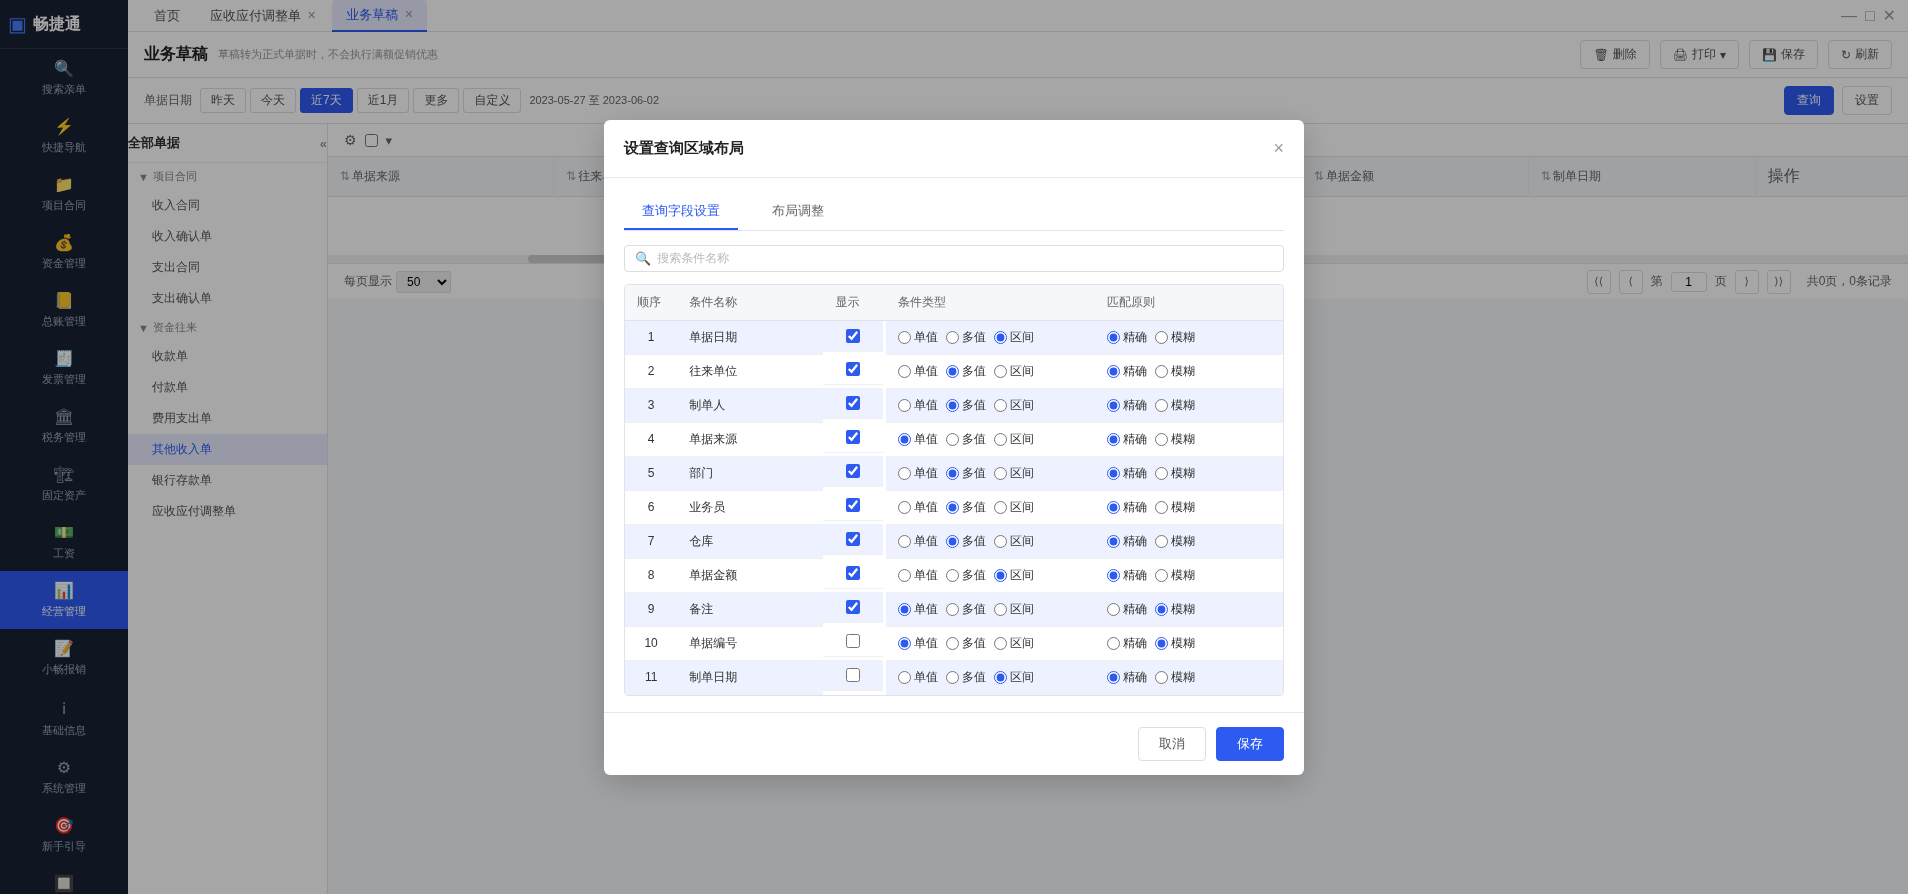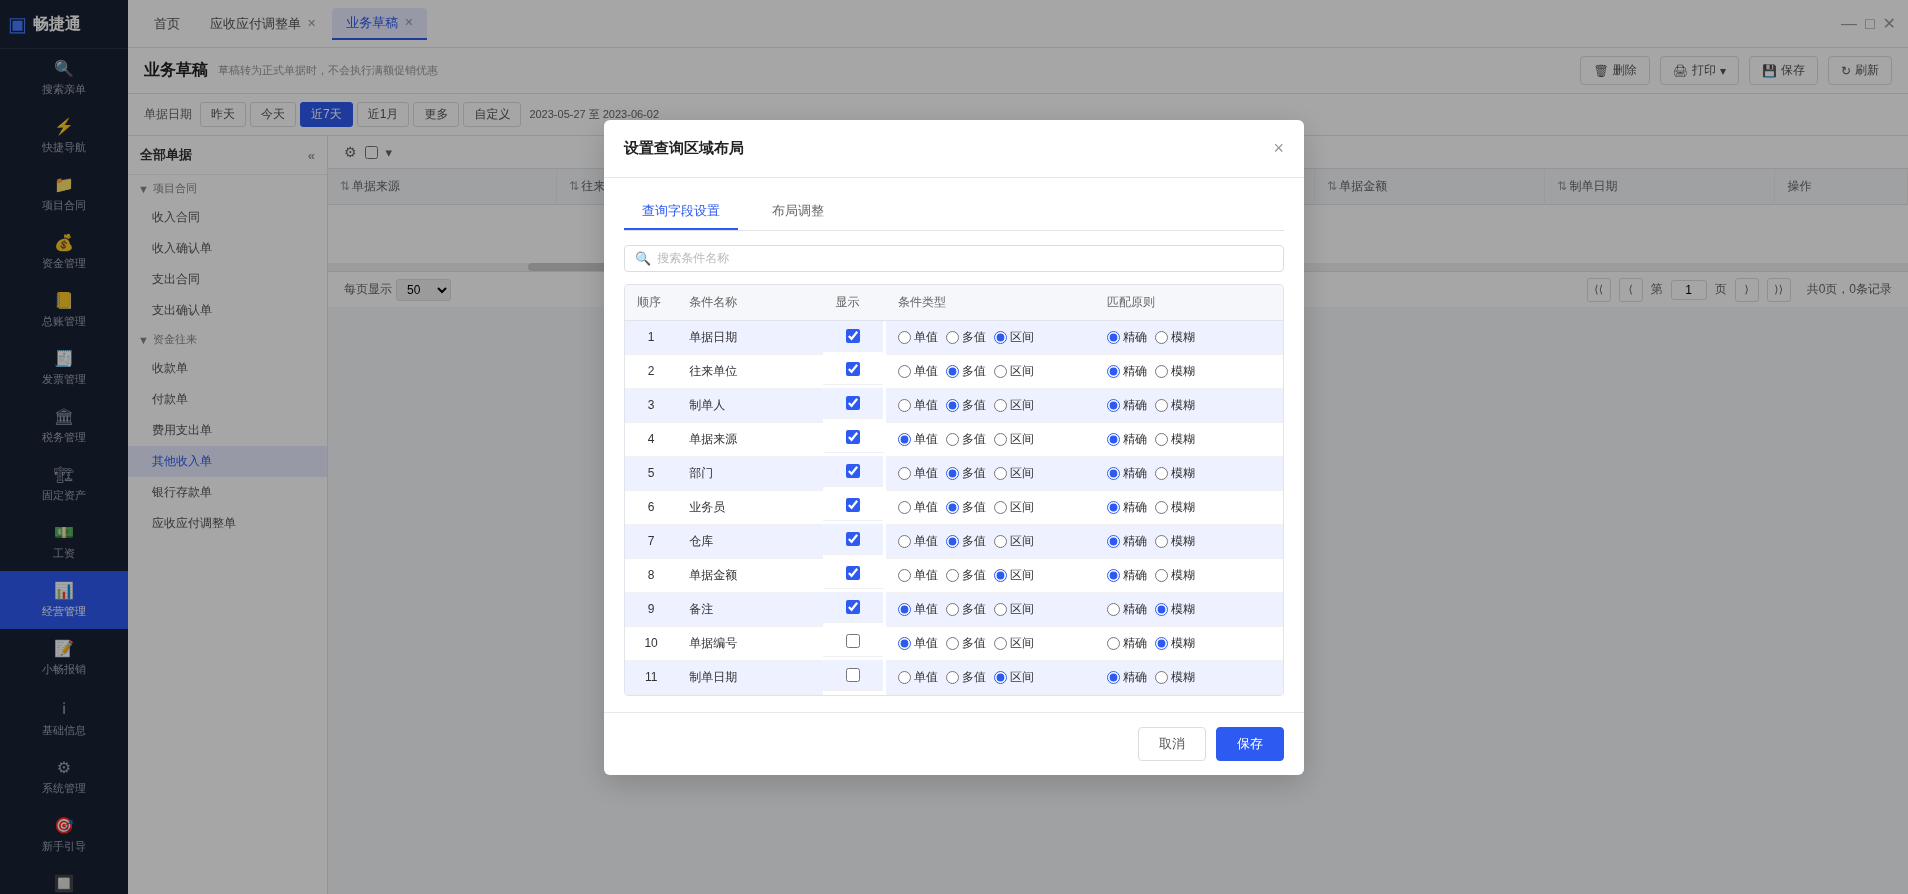--- a/index.html
+++ b/index.html
@@ -13,21 +13,21 @@
     .sidebar-logo { padding: 12px 8px; display: flex; align-items: center; gap: 6px; border-bottom: 1px solid #2a3448; }
     .sidebar-logo-text { color: #fff; font-size: 16px; font-weight: bold; }
     .sidebar-item { display: flex; flex-direction: column; align-items: center; padding: 10px 4px; cursor: pointer; font-size: 11px; color: #9aa5b8; gap: 4px; }
     .sidebar-item.active { background: #2d5af0; color: #fff; }
     .sidebar-item-icon { font-size: 16px; }
 
     
     .main-area { flex: 1; display: flex; flex-direction: column; overflow: hidden; }
 
     
-    .top-tabs { background: #fff; border-bottom: 1px solid #e0e4ea; display: flex; align-items: center; height: 48px; padding: 0 12px; gap: 2px; }
+    .top-tabs { background: #fff; border-bottom: 1px solid #e0e4ea; display: flex; align-items: center; height: 32px; padding: 0 12px; gap: 2px; }
     .tab { padding: 6px 14px; cursor: pointer; font-size: 13px; color: #555; border-radius: 4px 4px 0 0; display: flex; align-items: center; gap: 6px; }
     .tab.active { background: #e8edff; color: #2d5af0; border-bottom: 2px solid #2d5af0; }
     .tab-close { color: #999; font-size: 11px; cursor: pointer; }
 
     
     .content-header { background: #fff; padding: 8px 16px; border-bottom: 1px solid #e0e4ea; display: flex; align-items: center; justify-content: space-between; }
     .page-title-area { display: flex; align-items: center; gap: 10px; }
     .page-title { font-size: 16px; font-weight: bold; color: #222; }
     .page-subtitle { font-size: 11px; color: #999; }
     .header-actions { display: flex; gap: 10px; align-items: center; }
@@ -37,21 +37,21 @@
     
     .filter-bar { background: #fff; padding: 8px 16px; border-bottom: 1px solid #e0e4ea; display: flex; align-items: center; gap: 8px; font-size: 12px; }
     .filter-label { color: #666; }
     .filter-btn { padding: 3px 10px; border: 1px solid #ddd; border-radius: 3px; cursor: pointer; color: #555; font-size: 12px; background: #fff; }
     .filter-btn.active { background: #2d5af0; color: #fff; border-color: #2d5af0; }
     .filter-date { color: #666; font-size: 11px; }
 
     
     .workspace { display: flex; flex: 1; overflow: hidden; }
     .left-panel { width: 200px; background: #fff; border-right: 1px solid #e0e4ea; overflow-y: auto; flex-shrink: 0; }
-    .left-panel-header { padding: 10px 12px; font-weight: bold; font-size: 13px; display: flex; align-items: center; justify-content: space-between; border-bottom: 1px solid #eee; }
+    .left-panel-header { padding: 10px 0; font-weight: bold; font-size: 13px; display: flex; align-items: center; justify-content: space-between; border-bottom: 1px solid #eee; }
     .left-panel-item { padding: 7px 16px; cursor: pointer; color: #555; font-size: 12px; }
     .left-panel-item.active { background: #e8edff; color: #2d5af0; }
     .left-panel-group { padding: 6px 10px; color: #888; font-size: 11px; display: flex; align-items: center; gap: 4px; cursor: pointer; }
     .indent { padding-left: 24px; }
 
     
     .table-area { flex: 1; background: #f5f7f9; overflow: hidden; display: flex; flex-direction: column; }
     .table-toolbar { background: #fff; padding: 8px 16px; border-bottom: 1px solid #e0e4ea; display: flex; align-items: center; gap: 8px; }
     .no-data { padding: 20px; color: #999; font-size: 13px; text-align: center; }
 
@@ -222,20 +222,28 @@
       <span class="filter-label">单据日期</span>
       <div id="filter-options" style="display:flex;gap:4px;">
           <button class="filter-btn">昨天</button>
           <button class="filter-btn">今天</button>
           <button class="filter-btn active">近7天</button>
           <button class="filter-btn">近1月</button>
           <button class="filter-btn">更多</button>
           <button class="filter-btn">自定义</button>
         </div>
       <span class="filter-date">2023-05-27 至 2023-06-02</span>
+      <div style="flex:1;display:flex;justify-content:flex-end;gap:8px;">
+        <button class="btn-action btn-primary">
+          <span>查询</span>
+        </button>
+        <button class="btn-action">
+          <span>设置</span>
+        </button>
+      </div>
     </div>
 
     <div class="workspace">
 
       <div class="left-panel">
         <div class="left-panel-header">
           <span>全部单据</span>
           <span style="cursor:pointer;color:#999;">«</span>
         </div>
         <div id="left-panel-nav">
@@ -271,21 +279,21 @@
           <table style="width:100%;border-collapse:collapse;min-width:900px;">
             <thead>
               <tr style="background:#f5f7fa;border-bottom:1px solid #e0e4ea;" id="table-header-row">
                   <th style="padding: 9px 12px; text-align: left; font-size: 12px; color: rgb(102, 102, 102); font-weight: 500; border-right: 1px solid rgb(238, 238, 238);"><span style="color:#999;margin-right:2px;">⇅</span>单据来源</th>
                   <th style="padding: 9px 12px; text-align: left; font-size: 12px; color: rgb(102, 102, 102); font-weight: 500; border-right: 1px solid rgb(238, 238, 238);"><span style="color:#999;margin-right:2px;">⇅</span>往来单位</th>
                   <th style="padding: 9px 12px; text-align: left; font-size: 12px; color: rgb(102, 102, 102); font-weight: 500; border-right: 1px solid rgb(238, 238, 238);"><span style="color:#999;margin-right:2px;">⇅</span>制单人</th>
                   <th style="padding: 9px 12px; text-align: left; font-size: 12px; color: rgb(102, 102, 102); font-weight: 500; border-right: 1px solid rgb(238, 238, 238);"><span style="color:#999;margin-right:2px;">⇅</span>仓库</th>
                   <th style="padding: 9px 12px; text-align: left; font-size: 12px; color: rgb(102, 102, 102); font-weight: 500; border-right: 1px solid rgb(238, 238, 238);"><span style="color:#999;margin-right:2px;">⇅</span>备注</th>
                   <th style="padding: 9px 12px; text-align: left; font-size: 12px; color: rgb(102, 102, 102); font-weight: 500; border-right: 1px solid rgb(238, 238, 238);"><span style="color:#999;margin-right:2px;">⇅</span>单据金额</th>
                   <th style="padding: 9px 12px; text-align: left; font-size: 12px; color: rgb(102, 102, 102); font-weight: 500; border-right: 1px solid rgb(238, 238, 238);"><span style="color:#999;margin-right:2px;">⇅</span>制单日期</th>
-                  <th style="padding: 9px 12px; text-align: left; font-size: 12px; color: rgb(102, 102, 102); font-weight: 500; border-right: 1px solid rgb(238, 238, 238);">操作</th>
+                  <th style="padding: 9px 12px; text-align: left; font-size: 16px; color: rgb(102, 102, 102); font-weight: 500; border-right: 1px solid rgb(238, 238, 238);">操作</th>
                 </tr>
             </thead>
             <tbody id="table-body">
               <tr>
                 <td colspan="8" class="no-data">未找到任何业务草稿</td>
               </tr>
             </tbody>
           </table>
         </div>
         <div class="scrollbar-x">

